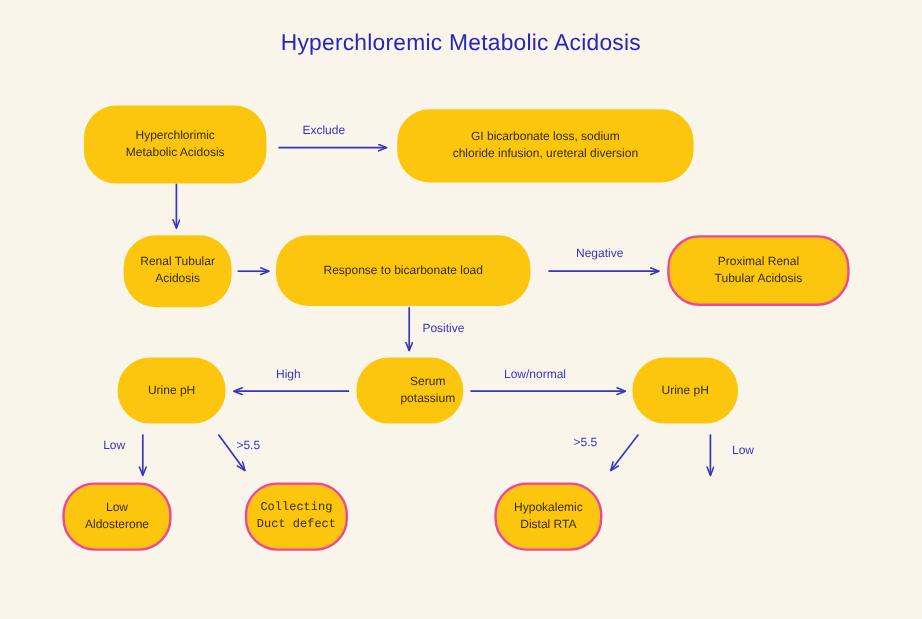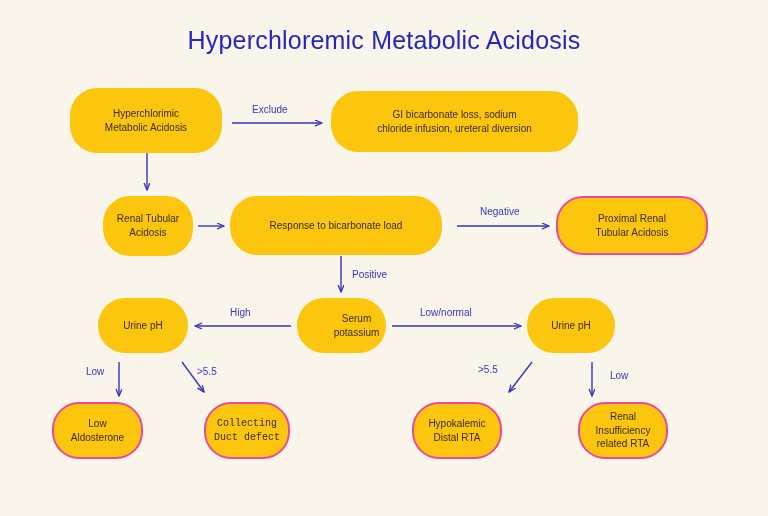--- a/index.html
+++ b/index.html
@@ -26,21 +26,21 @@
     width: 768px;
     height: 516px;
     pointer-events: none;
   }
   .title {
     position: absolute;
     left: 0;
     top: 26px;
     width: 768px;
     text-align: center;
-    font-size: 25px;
+    font-size: 19px;
     color: #2626b8;
     letter-spacing: 0.2px;
   }
   .node {
     position: absolute;
     background: #fcc60e;
     color: #3a2c08;
     display: flex;
     align-items: center;
     justify-content: center;
@@ -155,19 +155,14 @@
   <div class="node bordered" style="left:204px; top:402px; width:86px; height:57px;font-family:Liberation Mono, monospace;">
     <span class="txt">Collecting
 Duct defect</span>
   </div>
 
   <div class="node bordered" style="left:412px; top:402px; width:90px; height:57px;">
     <span class="txt">Hypokalemic
 Distal RTA</span>
   </div>
 
-  <div class="node bordered" style="left:578px; top:402px; width:90px; height:57px;">
-    <span class="txt">Renal
-Insufficiency
-related RTA</span>
-  </div>
 
 </div>
 
 </body></html>

